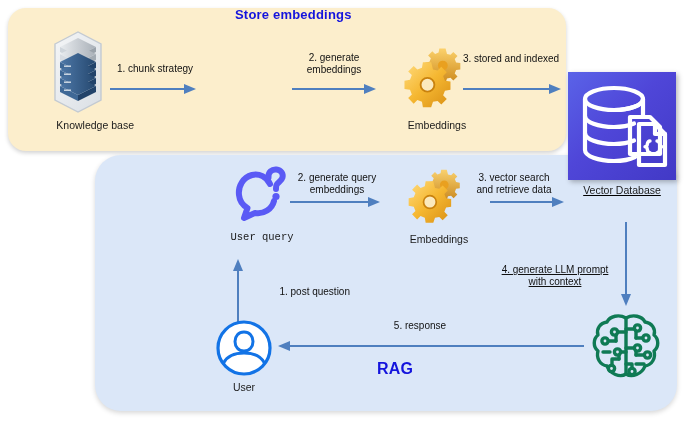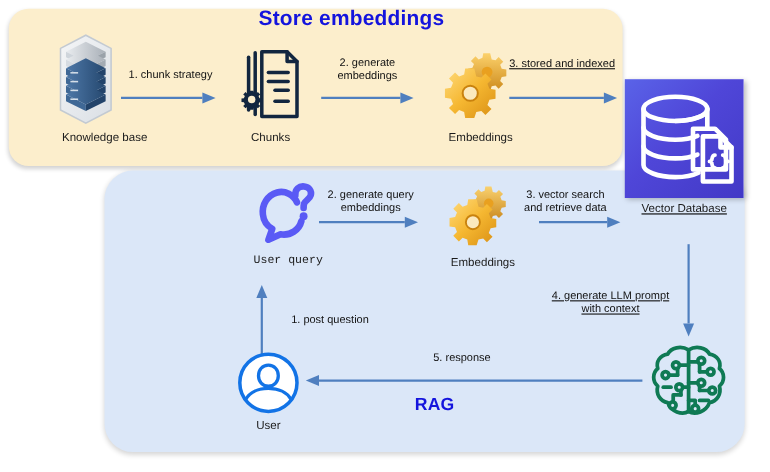--- a/index.html
+++ b/index.html
@@ -18,21 +18,21 @@
     left:95px;top:155px;width:582px;height:256px;
     background:#dbe7f8;border-radius:26px;
     box-shadow:0 2px 5px rgba(0,0,0,.16);
   }
 
   
   .panel-title{
     position:absolute;font-weight:bold;color:#1414dd;
     letter-spacing:.2px;white-space:nowrap;
   }
-  #store-title{left:235px;top:7px;font-size:19px;}
+  #store-title{left:235px;top:7px;font-size:13px;}
   #rag-title{left:377px;top:360px;font-size:16px;}
 
   
   .node{position:absolute;text-align:center;}
   .node .caption{
     font-size:10.5px;color:#1b1b1b;white-space:nowrap;
     margin-top:3px;line-height:12px;
   }
   .icon-box{position:relative;margin:0 auto;}
 
@@ -133,45 +133,20 @@
   <div class="alabel" style="left:105px;top:63px;width:100px;text-align:center;">
     <span>1. chunk strategy</span>
   </div>
   <div class="arrow" style="left:110px;top:83px;">
     <svg width="88" height="12" viewBox="0 0 88 12">
       <line x1="0" y1="6" x2="74" y2="6" stroke="#4f7fbf" stroke-width="2"></line>
       <path d="M74 1 L86 6 L74 11 Z" fill="#4f7fbf"></path>
     </svg>
   </div>
 
-  <div class="node" id="node-chunks" style="left:196px;top:44px;width:100px;">
-    <div class="icon-box" style="width:58px;height:72px;">
-      <svg width="58" height="72" viewBox="0 0 58 72">
-        <g fill="none" stroke="#12263f" stroke-width="3.2" stroke-linejoin="round" stroke-linecap="round">
-
-          <path d="M9 8 L9 56"></path>
-          <path d="M15 4 L15 60"></path>
-
-          <path d="M21 3 L44 3 L53 12 L53 62 L21 62 Z"></path>
-          <path d="M44 3 L44 12 L53 12"></path>
-
-          <path d="M27 22 L45 22"></path>
-          <path d="M27 30 L45 30"></path>
-          <path d="M33 38 L45 38"></path>
-          <path d="M33 48 L45 48"></path>
-        </g>
-
-        <g transform="translate(14,48)">
-          <path d="M0,-12 L3,-11 L5.5,-13.5 L9,-10 L6.5,-7.5 L8,-4.5 L11.5,-4 L11.5,1 L8,1.5 L6.5,4.5 L9,7 L5.5,10.5 L3,8 L0,9 L-1,12.5 L-6,12.5 L-7,9 L-10,8 L-12.5,10.5 L-16,7 L-13.5,4.5 L-15,1.5 L-18.5,1 L-18.5,-4 L-15,-4.5 L-13.5,-7.5 L-16,-10 L-12.5,-13.5 L-10,-11 L-7,-12 L-6,-15.5 L-1,-15.5 Z" transform="scale(0.62)" fill="#12263f"></path>
-          <circle cx="-2.2" cy="-1.5" r="3.4" fill="#fceecc"></circle>
-        </g>
-      </svg>
-    </div>
-    <div class="caption">Chunks</div>
-  </div>
 
   <div class="alabel" style="left:288px;top:52px;width:92px;">
     <div>2. generate</div>
     <div>embeddings</div>
   </div>
   <div class="arrow" style="left:292px;top:83px;">
     <svg width="86" height="12" viewBox="0 0 86 12">
       <line x1="0" y1="6" x2="72" y2="6" stroke="#4f7fbf" stroke-width="2"></line>
       <path d="M72 1 L84 6 L72 11 Z" fill="#4f7fbf"></path>
     </svg>
@@ -200,21 +175,21 @@
         <g transform="translate(32,44) scale(0.92)">
           <path d="M0,-20 L5,-19 L9,-23 L15,-17 L11,-13 L13,-8 L19,-7 L19,2 L13,3 L11,8 L15,12 L9,18 L5,14 L0,15 L-2,21 L-11,21 L-12,15 L-17,13 L-21,17 L-27,11 L-23,7 L-25,2 L-31,1 L-31,-8 L-25,-9 L-23,-14 L-27,-18 L-21,-24 L-17,-20 L-12,-22 L-11,-28 L-2,-28 Z" fill="url(#gGold)"></path>
           <circle cx="-6" cy="-3.5" r="7.5" fill="#fbe9bd"></circle>
           <circle cx="-6" cy="-3.5" r="7.5" fill="none" stroke="#c9820e" stroke-width="2"></circle>
         </g>
       </svg>
     </div>
     <div class="caption">Embeddings</div>
   </div>
 
-  <div class="alabel" style="left:452px;top:53px;width:118px;text-decoration:underline;">
+  <div class="alabel" style="left:452px;top:53px;width:118px;">
     <span>3. stored and indexed</span>
   </div>
   <div class="arrow" style="left:463px;top:83px;">
     <svg width="100" height="12" viewBox="0 0 100 12">
       <line x1="0" y1="6" x2="86" y2="6" stroke="#4f7fbf" stroke-width="2"></line>
       <path d="M86 1 L98 6 L86 11 Z" fill="#4f7fbf"></path>
     </svg>
   </div>
 
   <div id="vdb-tile">
@@ -343,21 +318,21 @@
   <div class="alabel" style="left:370px;top:320px;width:100px;">
     <span>5. response</span>
   </div>
   <div class="arrow" style="left:276px;top:340px;">
     <svg width="308" height="12" viewBox="0 0 308 12">
       <line x1="14" y1="6" x2="308" y2="6" stroke="#4f7fbf" stroke-width="2"></line>
       <path d="M14 1 L2 6 L14 11 Z" fill="#4f7fbf"></path>
     </svg>
   </div>
 
-  <div class="alabel" style="left:250px;top:286px;width:100px;text-align:center;">
+  <div class="alabel" style="left:250px;top:286px;width:100px;text-align:right;">
     <span>1. post question</span>
   </div>
   <div class="arrow" style="left:231px;top:258px;">
     <svg width="14" height="66" viewBox="0 0 14 66">
       <line x1="7" y1="12" x2="7" y2="66" stroke="#4f7fbf" stroke-width="2"></line>
       <path d="M2 13 L7 1 L12 13 Z" fill="#4f7fbf"></path>
     </svg>
   </div>
 
   <div class="node" id="node-user" style="left:204px;top:318px;width:80px;">

